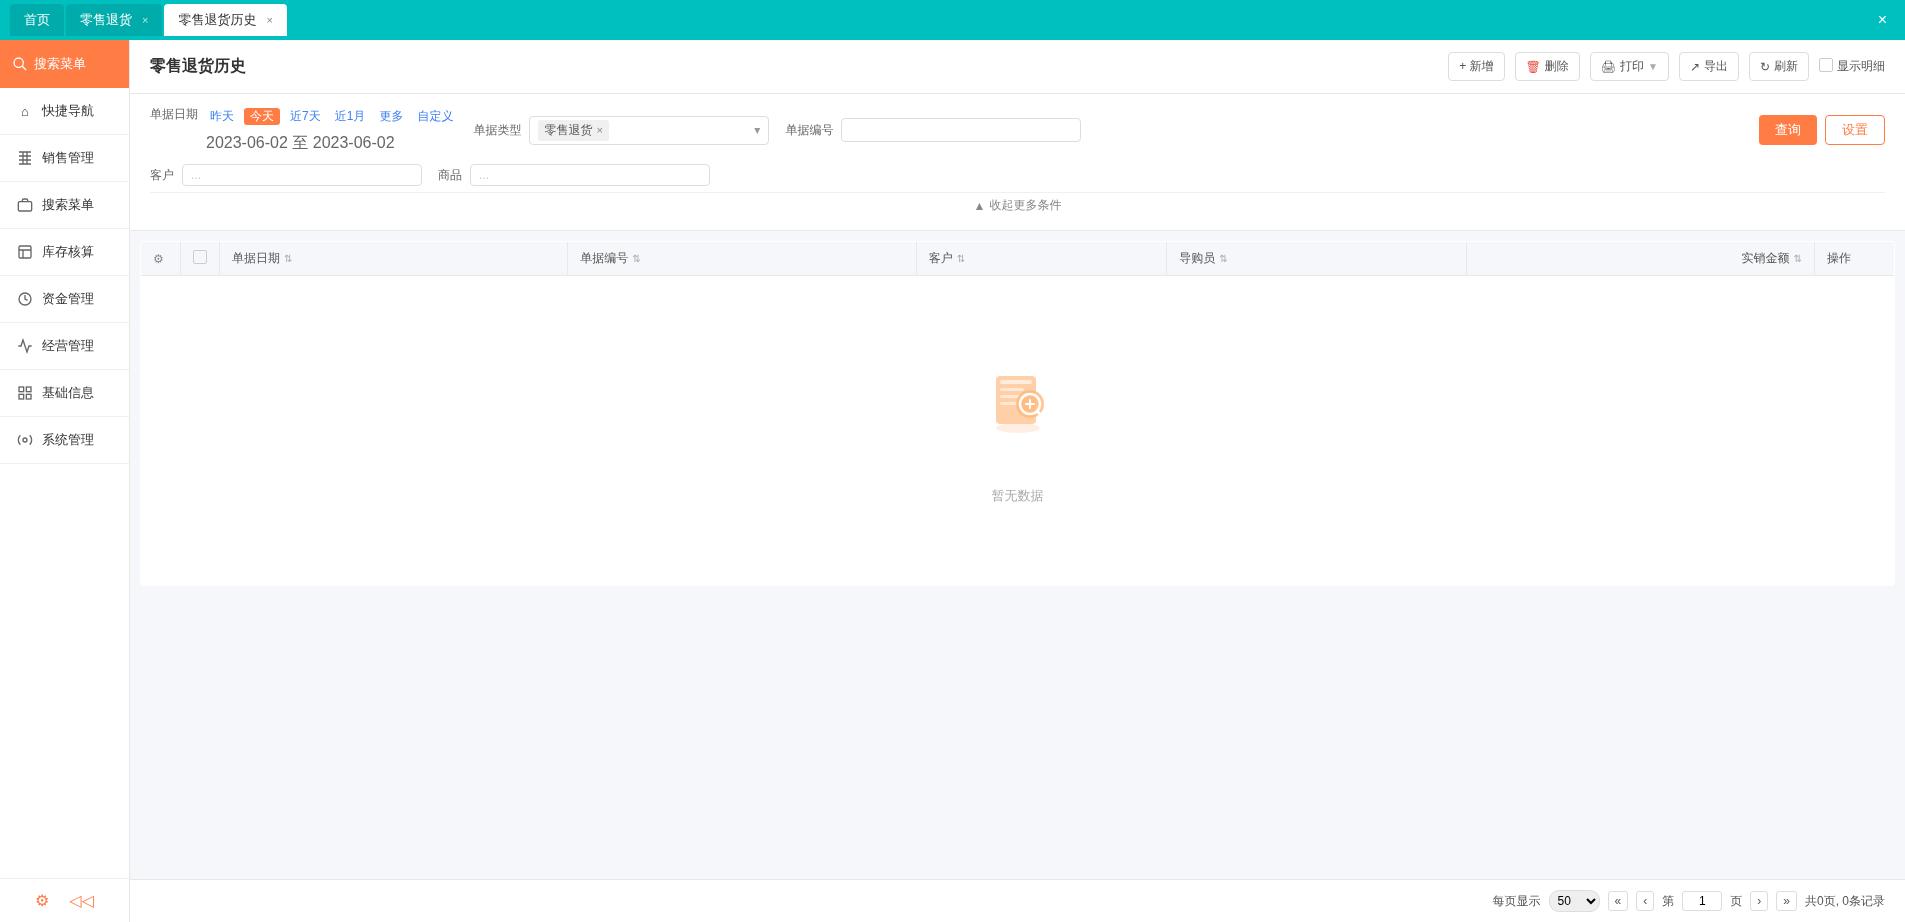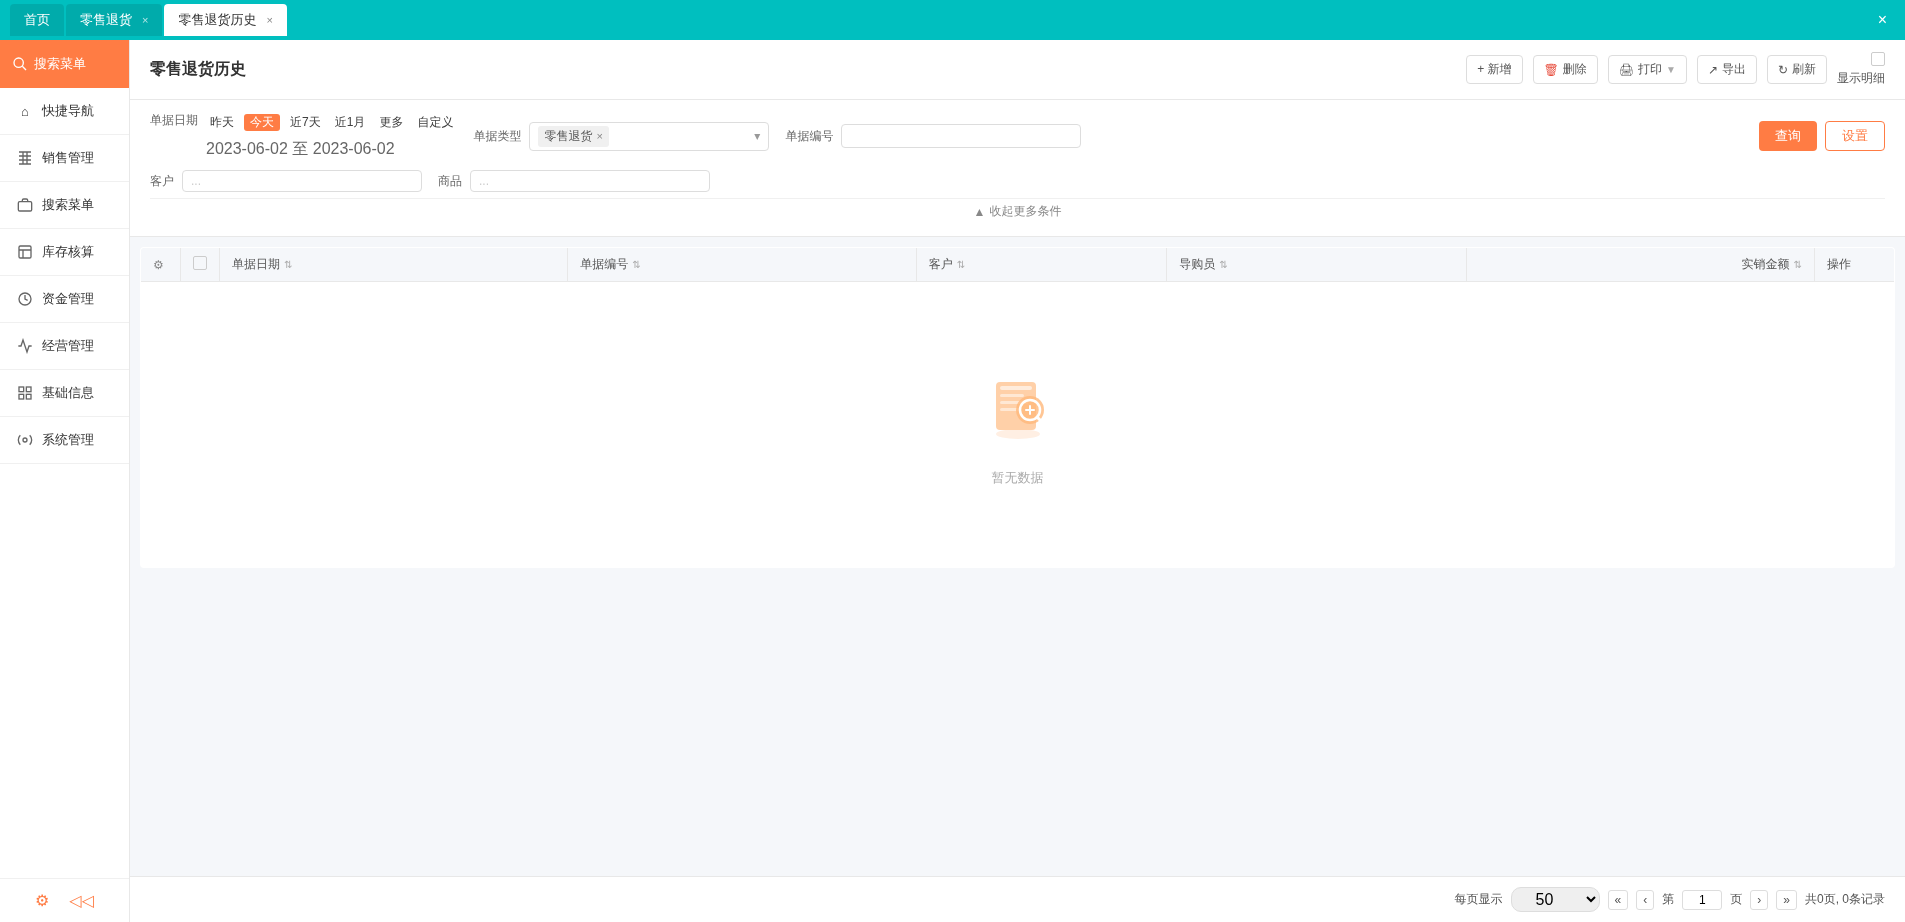--- a/index.html
+++ b/index.html
@@ -25,54 +25,54 @@
     .sidebar-item { display: flex; align-items: center; padding: 14px 16px; gap: 8px; cursor: pointer; color: #333; font-size: 13px; border-bottom: 1px solid #f0f0f0; }
     .sidebar-icon { width: 18px; height: 18px; display: flex; align-items: center; justify-content: center; }
     .sidebar-bottom { margin-top: auto; display: flex; align-items: center; justify-content: center; gap: 20px; padding: 12px; border-top: 1px solid #f0f0f0; }
 
     
     .content { flex: 1; display: flex; flex-direction: column; overflow: hidden; background: #f5f7fa; }
     .page-header { background: #fff; padding: 12px 20px; display: flex; align-items: center; justify-content: space-between; border-bottom: 1px solid #e8e8e8; flex-shrink: 0; }
     .page-title { font-size: 16px; font-weight: bold; color: #333; }
     .page-actions { display: flex; align-items: center; gap: 10px; }
     .action-btn { display: flex; align-items: center; gap: 4px; padding: 5px 10px; background: #fff; border: 1px solid #ddd; border-radius: 4px; cursor: pointer; font-size: 12px; color: #555; }
-    .show-detail-wrap { display: flex; align-items: flex-end; gap: 4px; font-size: 12px; color: #555; flex-direction: column; }
+    .show-detail-wrap { display: flex; align-items: flex-start; gap: 4px; font-size: 12px; color: #555; }
     .checkbox-box { width: 14px; height: 14px; border: 1px solid #ccc; border-radius: 2px; display: inline-block; }
 
     
     .filter-area { background: #fff; padding: 12px 20px; border-bottom: 1px solid #e8e8e8; flex-shrink: 0; }
     .filter-row { display: flex; align-items: center; gap: 16px; margin-bottom: 10px; }
     .filter-label { font-size: 12px; color: #666; white-space: nowrap; }
     .filter-date-options { display: flex; align-items: center; gap: 6px; }
-    .date-opt { font-size: 12px; color: #404040; cursor: pointer; padding: 2px 4px; border-radius: 3px; }
+    .date-opt { font-size: 12px; color: #3b82f6; cursor: pointer; padding: 2px 4px; border-radius: 3px; }
     .date-opt.active { background: #ff7c44; color: #fff; border-radius: 3px; padding: 0 6px; }
     .date-range { font-size: 16px; color: #666; margin-top: 2px; }
     .filter-tag-wrap { display: flex; align-items: center; border: 1px solid #ddd; border-radius: 4px; padding: 3px 8px; min-width: 200px; font-size: 12px; color: #555; }
     .filter-tag { display: flex; align-items: center; gap: 4px; background: #f0f0f0; border-radius: 3px; padding: 2px 6px; margin-right: 4px; }
     .filter-tag-close { cursor: pointer; color: #888; font-size: 11px; }
     .filter-chevron { margin-left: auto; color: #999; }
     .filter-input { border: 1px solid #ddd; border-radius: 4px; padding: 4px 8px; font-size: 12px; min-width: 200px; color: #999; }
     .filter-collapse { display: flex; align-items: center; justify-content: center; padding: 4px; cursor: pointer; color: #888; font-size: 12px; gap: 4px; border-top: 1px solid #f0f0f0; margin-top: 6px; }
 
     
     .table-wrap { flex: 1; overflow: auto; padding: 10px; }
     .data-table { width: 100%; border-collapse: collapse; background: #fff; border: 1px solid #e8e8e8; border-radius: 4px; overflow: hidden; }
     .data-table th { background: #f5f7fa; border-bottom: 1px solid #e8e8e8; border-right: 1px solid #e8e8e8; padding: 8px 12px; font-size: 12px; color: #555; font-weight: normal; text-align: left; white-space: nowrap; }
     .data-table th:last-child { border-right: none; }
     .data-table td { border-bottom: 1px solid #f0f0f0; border-right: 1px solid #f0f0f0; padding: 8px 12px; font-size: 12px; }
     .th-sort { display: flex; align-items: center; gap: 4px; cursor: pointer; }
     .sort-icon { color: #aaa; font-size: 10px; }
     .th-gear { color: #888; cursor: pointer; }
     .empty-state { display: flex; flex-direction: column; align-items: center; justify-content: center; padding: 80px 0; color: #bbb; }
     .empty-icon { font-size: 64px; margin-bottom: 12px; }
-    .empty-text { font-size: 13px; color: #aaa; }
+    .empty-text { font-size: 13px; color: #aaa; margin-top: 24px; }
 
     
     .pagination { display: flex; align-items: center; justify-content: flex-end; padding: 10px 20px; background: #fff; border-top: 1px solid #e8e8e8; gap: 8px; font-size: 12px; color: #555; flex-shrink: 0; }
-    .page-select { border: 1px solid #ddd; border-radius: 10px; padding: 2px 20px; font-size: 16px; }
+    .page-select { border: 1px solid #ddd; border-radius: 10px; padding: 2px 4px; font-size: 12px; }
     .page-btn { border: 1px solid #ddd; border-radius: 3px; padding: 2px 6px; cursor: pointer; background: #fff; color: #555; font-size: 12px; }
     .page-btn:disabled { color: #ccc; cursor: default; }
     .page-input { border: 1px solid #ddd; border-radius: 3px; padding: 2px 4px; width: 40px; text-align: center; font-size: 12px; }
 
     
     .btn-query { background: #ff7c44; color: #fff; border: none; border-radius: 4px; padding: 6px 16px; cursor: pointer; font-size: 13px; }
     .btn-set { background: #fff; color: #ff7c44; border: 1px solid #ff7c44; border-radius: 4px; padding: 5px 16px; cursor: pointer; font-size: 13px; }
 
     
     .icon-svg { width: 16px; height: 16px; fill: currentColor; }

